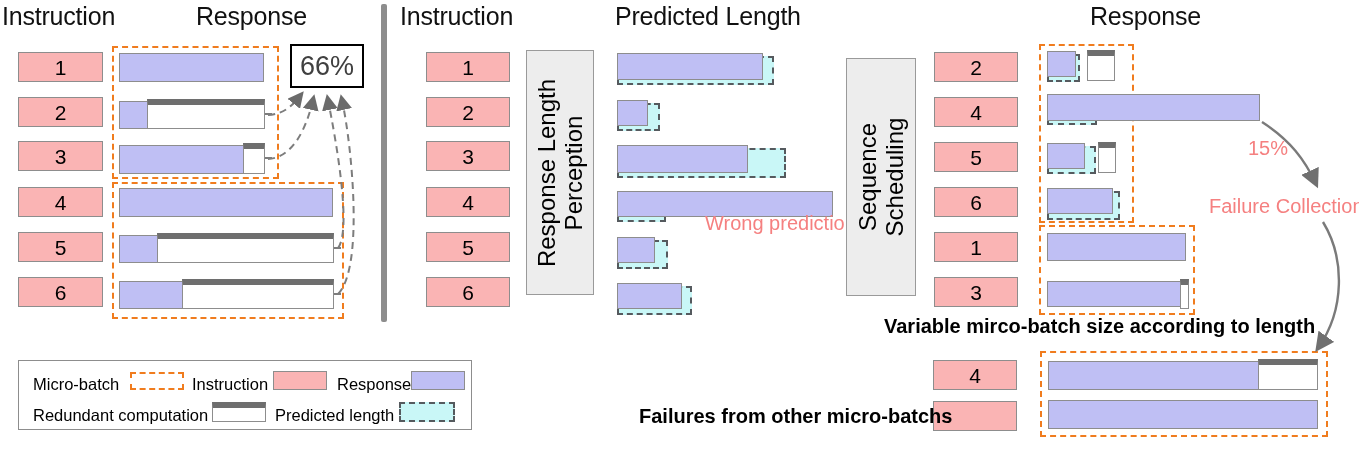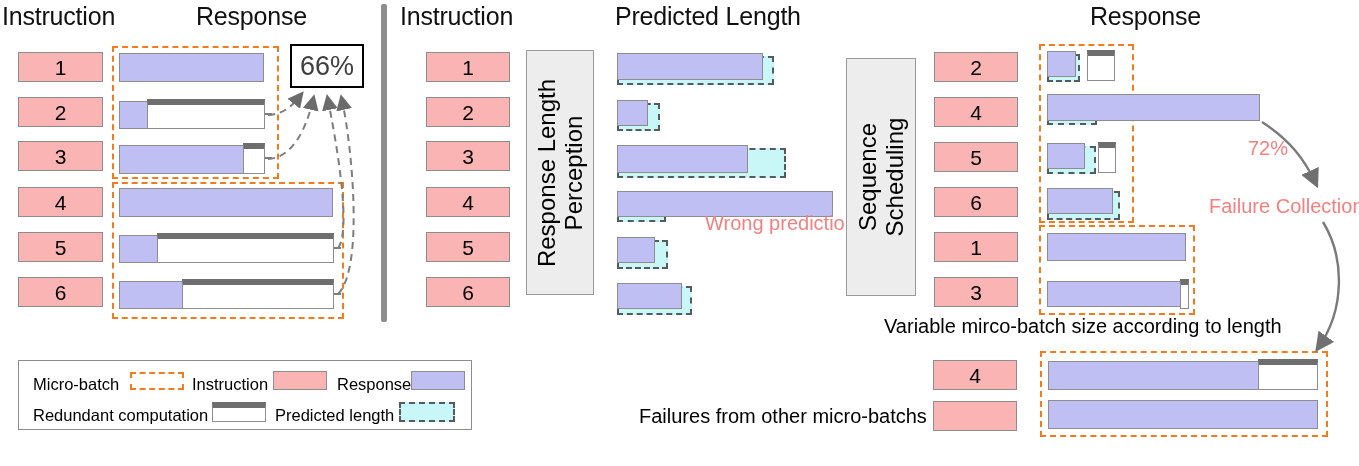--- a/index.html
+++ b/index.html
@@ -113,20 +113,21 @@
   .sw-resp{background:#bfbff4;border:1.6px solid #8d8d8d;}
   .sw-redundant{background:#fff;border:1.6px solid #8d8d8d;border-top:6px solid #6e6e6e;}
   .sw-pred{background:#c9f7f7;border:2px dashed #555a5e;}
 
   
   .note{
     font-size:20px;
     color:#000;
     white-space:nowrap;
     line-height:1;
+    font-weight:bold;
   }
   .red-note{
     font-size:20px;
     color:#f58080;
     white-space:nowrap;
     line-height:1;
   }
   .divider{
     background:#8d8d8d;
     border-radius:2px;
@@ -275,21 +276,21 @@
   <div class="abs pred-dash" style="left:1047px;top:191px;width:73px;height:29px;"></div>
   <div class="abs bar-purple" style="left:1047px;top:188px;width:66px;height:26px;"></div>
 
   <div class="abs bar-purple" style="left:1047px;top:233px;width:139px;height:28px;"></div>
 
   <div class="abs bar-purple" style="left:1047px;top:281px;width:135px;height:26px;"></div>
   <div class="abs bar-redundant" style="left:1180px;top:279px;width:9px;height:30px;"></div>
 
   <div class="abs note" style="left:884px;top:316px;">Variable mirco-batch size according to length</div>
 
-  <div class="abs red-note" style="left:1248px;top:138px;">72%</div>
+  <div class="abs red-note" style="left:1248px;top:138px;">15%</div>
   <div class="abs red-note" style="left:1209px;top:196px;">Failure Collection</div>
 
   <div class="abs microbatch" style="left:1040px;top:351px;width:288px;height:86px;"></div>
 
   <div class="abs instr" style="left:933px;top:360px;width:84px;height:30px;">
     <span>4</span>
     </div>
   <div class="abs instr" style="left:933px;top:401px;width:84px;height:30px;">
     <span></span>
     </div>

